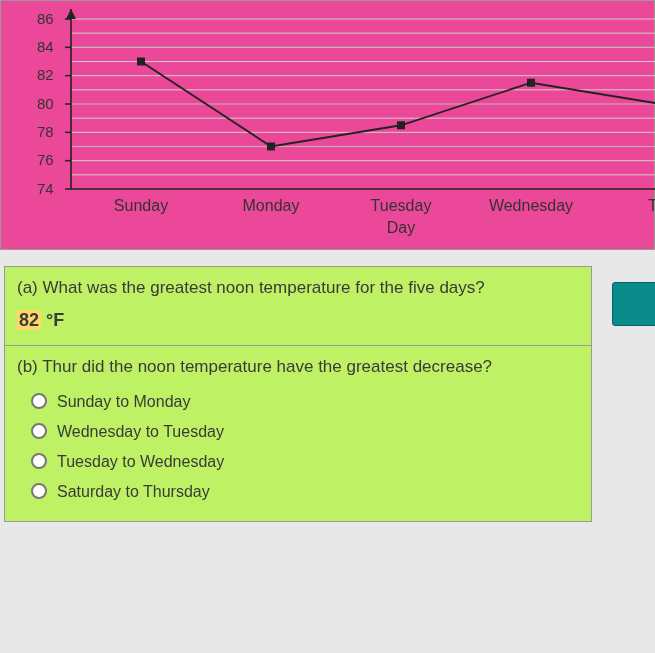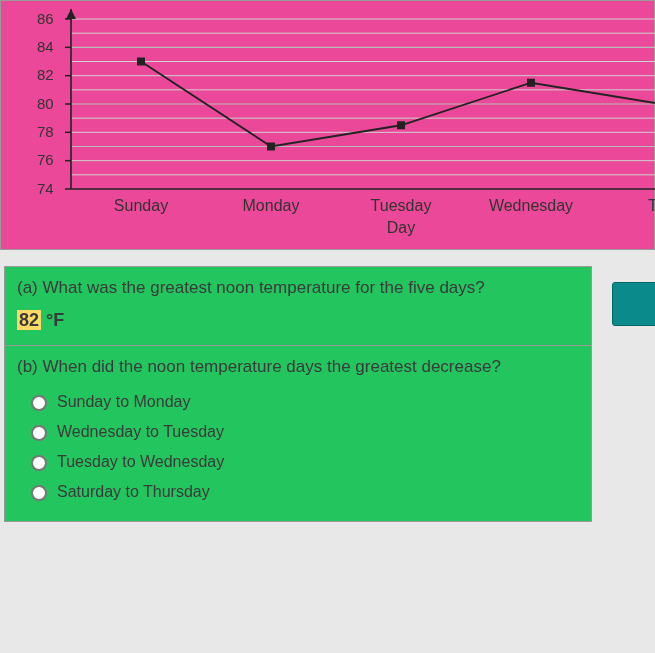--- a/index.html
+++ b/index.html
@@ -15,35 +15,35 @@
     background: #ec4899;
     border: 1px solid #999;
     padding: 8px 0 8px 10px;
     position: relative;
     height: 250px;
   }
   .chart-svg { display: block; }
   .question-panel {
     margin-top: 16px;
     border: 1px solid #999;
-    background: #22c55e;
+    background: #bef264;
     width: 588px;
     margin-left: 4px;
   }
   .qrow {
     border-bottom: 1px solid #999;
     padding: 10px 12px 14px 12px;
   }
   .qrow:last-child { border-bottom: none; }
   .qtext { font-size: 17px; line-height: 1.35; color: #3a3a3a; }
   .answer-line { margin-top: 10px; font-size: 18px; font-weight: 700; }
   .hl { background: #ffd966; padding: 0 2px; }
   .options { margin-top: 8px; padding-left: 14px; }
   .opt {
-    display: flex; align-items: flex-end; gap: 10px;
+    display: flex; align-items: flex-start; gap: 10px;
     padding: 6px 0; font-size: 16px;
   }
   .radio {
     width: 16px; height: 16px; border: 2px solid #777; border-radius: 50%;
     background: #fff; flex: 0 0 auto;
   }
   .side-btn {
     position: absolute;
     top: 282px;
     left: 612px;
@@ -128,21 +128,21 @@
 
 <div class="question-panel">
   <div class="qrow">
     <div class="qtext">(a) What was the greatest noon temperature for the five days?</div>
     <div class="answer-line">
       <span class="hl">82</span>
       <span>°F</span>
     </div>
   </div>
   <div class="qrow">
-    <div class="qtext">(b) When did the noon temperature days the greatest decrease?</div>
+    <div class="qtext">(b) Thur did the noon temperature have the greatest decrease?</div>
     <div class="options">
       <div class="opt">
         <span class="radio"></span>
         <span>Sunday to Monday</span>
       </div>
       <div class="opt">
         <span class="radio"></span>
         <span>Wednesday to Tuesday</span>
       </div>
       <div class="opt">

